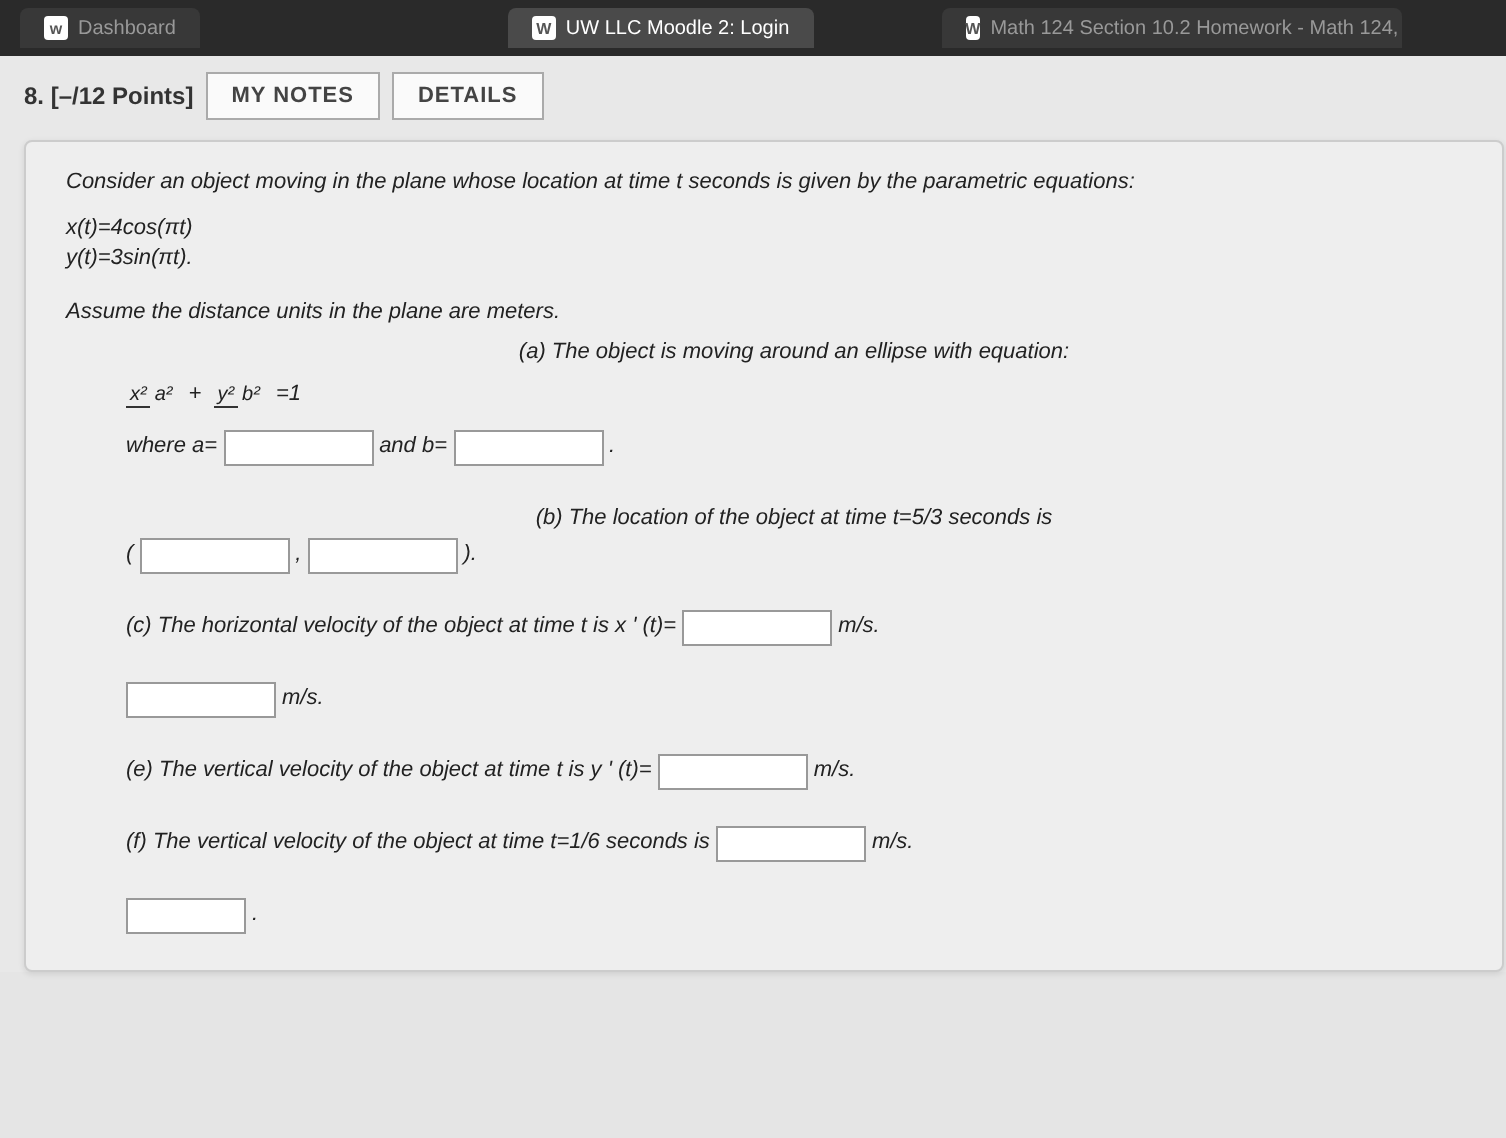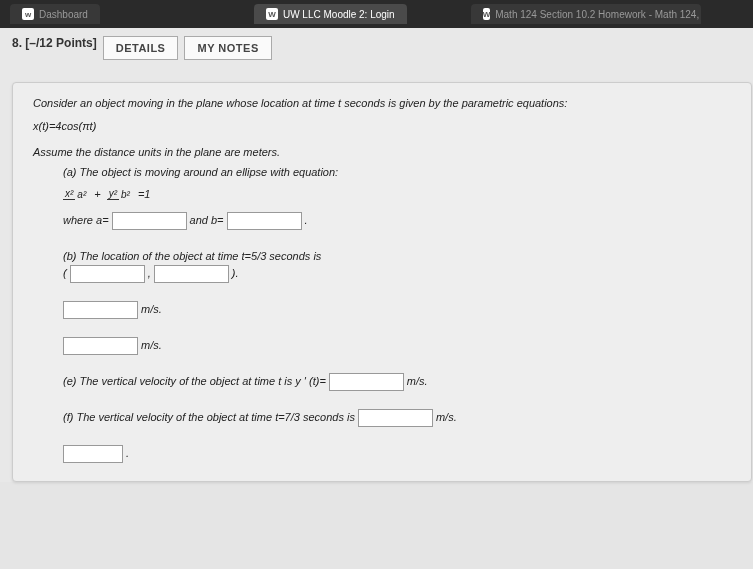--- a/index.html
+++ b/index.html
@@ -44,23 +44,23 @@
       font-weight: bold;
       color: #555;
     }
     .tab-spacer { flex: 0 0 150px; }
     .content-area {
       background: #e8e8e8;
       padding: 8px 0 0 12px;
     }
     .question-header {
       display: flex;
-      align-items: flex-start;
+      align-items: center;
       gap: 6px;
-      margin-bottom: 22px;
+      margin-bottom: 10px;
     }
     .points {
       font-size: 12px;
       font-weight: bold;
       color: #333;
     }
     .header-btn {
       background: #fafafa;
       border: 1px solid #aaa;
       padding: 5px 12px;
@@ -84,21 +84,21 @@
       line-height: 1.4;
       color: #222;
     }
     .assume { margin-bottom: 6px; color: #222; }
     .part {
       margin-left: 30px;
       margin-bottom: 18px;
       line-height: 1.6;
       color: #222;
     }
-    .part-label { font-style: italic; }
+    .part-label { font-style: italic; text-align: center; }
     .fraction-eq {
       display: flex;
       align-items: center;
       gap: 6px;
       margin: 4px 0 8px 0;
       font-style: italic;
     }
     .frac {
       display: inline-flex;
       flex-direction: row;
@@ -146,32 +146,33 @@
   </div>
 </div>
 
 <div class="content-area">
 
   <div class="question-header">
     <span class="points">
       <span>8.</span>
       <span>[–/12 Points]</span>
     </span>
+    <button class="header-btn">MY NOTES</button>
     <button class="header-btn">DETAILS</button>
-    <button class="header-btn">MY NOTES</button>
   </div>
 
   <div class="question-box">
 
     <div class="intro">
       <span class="ital">Consider an object moving in the plane whose location at time t seconds is given by the parametric equations:</span>
     </div>
 
     <div class="equations">
       <div>x(t)=4cos(πt)</div>
+      <div>y(t)=3sin(πt).</div>
     </div>
 
     <div class="assume ital">Assume the distance units in the plane are meters.</div>
 
     <div class="part">
       <div class="part-label">(a) The object is moving around an ellipse with equation:</div>
       <div class="fraction-eq">
         <span class="frac">
           <span class="frac-num">x²</span>
           <span class="frac-den">a²</span>
@@ -198,20 +199,21 @@
         <span>(</span>
         <input class="answer-input" style="">
         <span>,</span>
         <input class="answer-input" style="">
         <span>).</span>
       </div>
     </div>
 
     <div class="part">
       <div class="inline-row">
+        <span class="part-label">(c) The horizontal velocity of the object at time t is x ' (t)=</span>
         <input class="answer-input" style="">
         <span>m/s.</span>
       </div>
     </div>
 
     <div class="part">
       <div class="inline-row">
         <input class="answer-input" style="">
         <span>m/s.</span>
       </div>
@@ -220,21 +222,21 @@
     <div class="part">
       <div class="inline-row">
         <span class="part-label">(e) The vertical velocity of the object at time t is y ' (t)=</span>
         <input class="answer-input" style="">
         <span>m/s.</span>
       </div>
     </div>
 
     <div class="part">
       <div class="inline-row">
-        <span class="part-label">(f) The vertical velocity of the object at time t=7/3 seconds is</span>
+        <span class="part-label">(f) The vertical velocity of the object at time t=1/6 seconds is</span>
         <input class="answer-input" style="">
         <span>m/s.</span>
       </div>
     </div>
 
     <div class="part" style="margin-bottom:4px">
       <div class="inline-row">
         <input class="answer-input small" style="">
         <span>.</span>
       </div>

